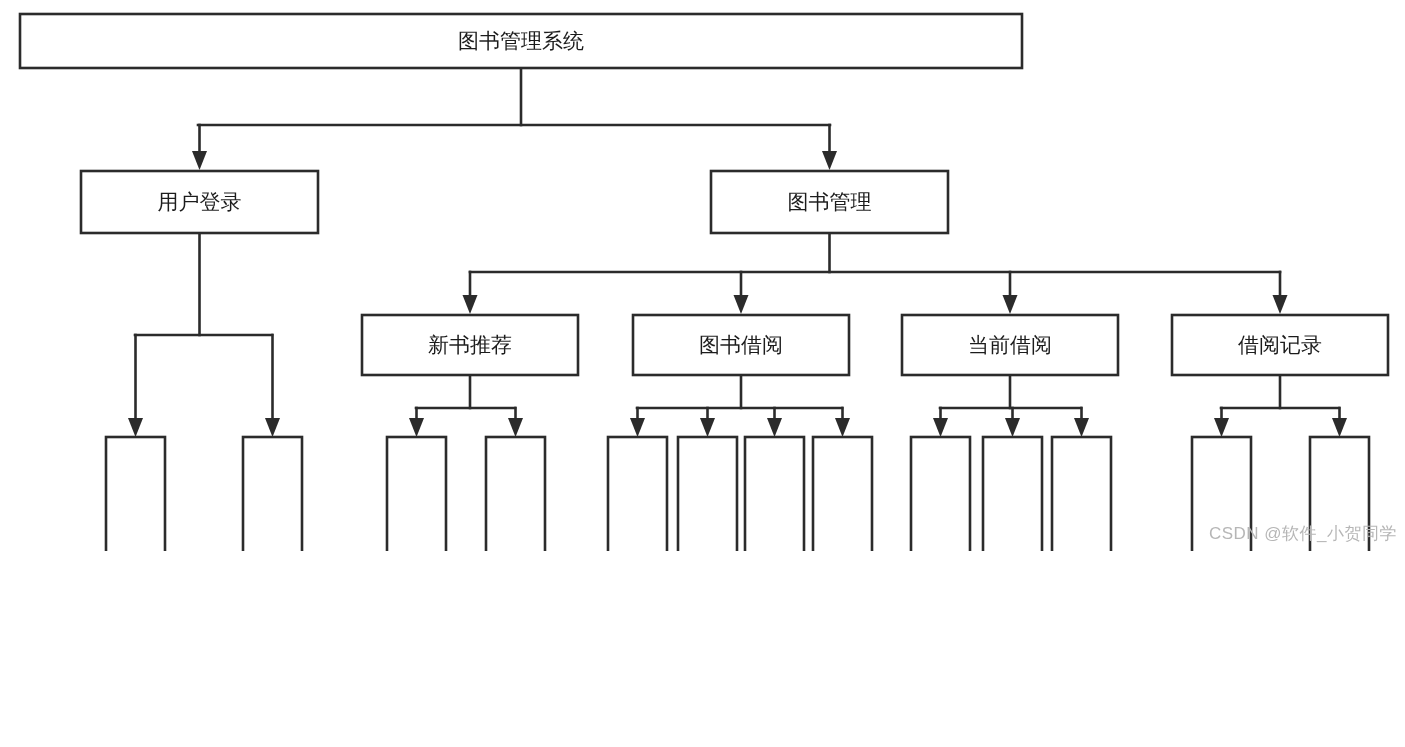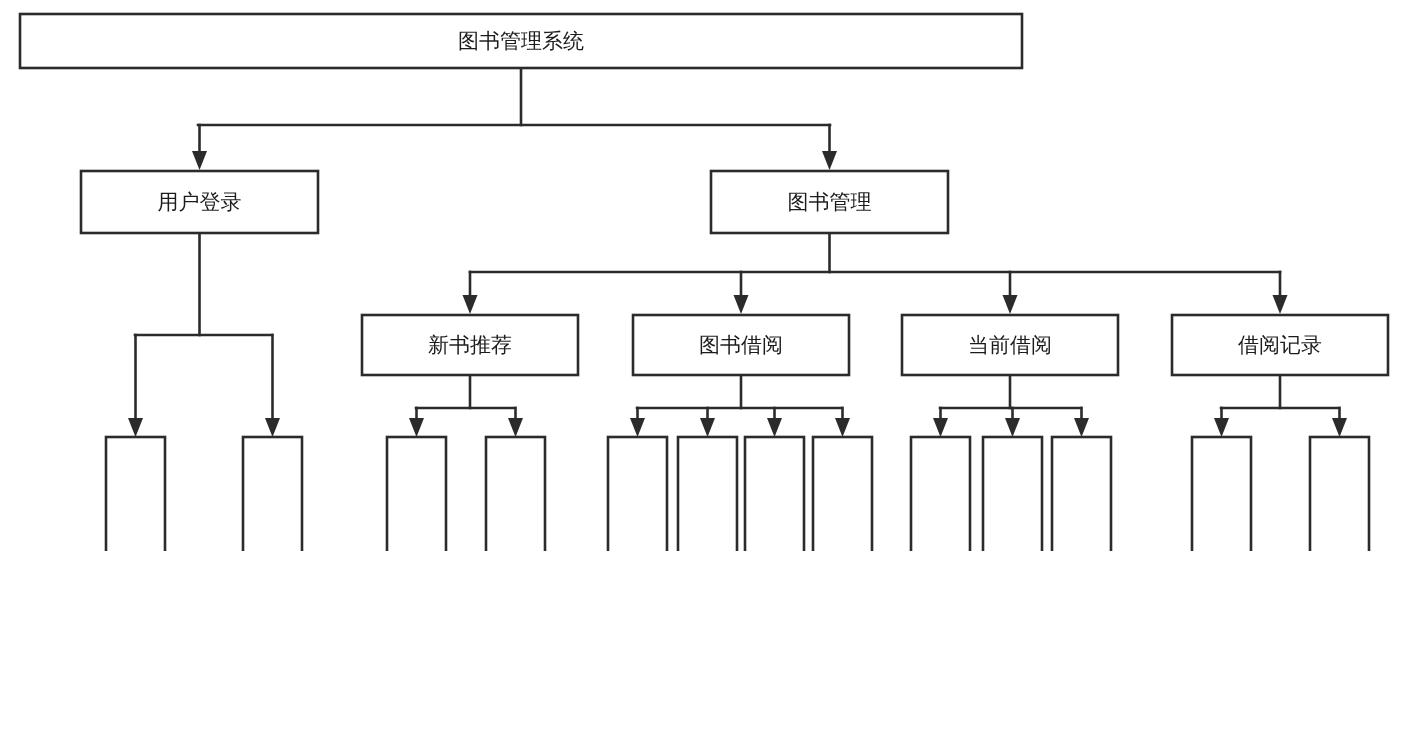--- a/index.html
+++ b/index.html
@@ -203,14 +203,15 @@
         <span class="vtext">确认归还（管理员）</span>
       </div>
       <div class="vtext-wrap" style="left: 1192px; top: 437px; width: 59px; height: 151px; padding-top: 145px;">
         <span class="vtext">新增借阅记录</span>
       </div>
       <div class="vtext-wrap" style="left: 1310px; top: 437px; width: 59px; height: 151px; padding-top: 145px;">
         <span class="vtext">查询借阅记录</span>
       </div>
     </div>
 
+  <div class="watermark">CSDN @软件_小贺同学</div>
 
 </div>
 
 </body></html>

